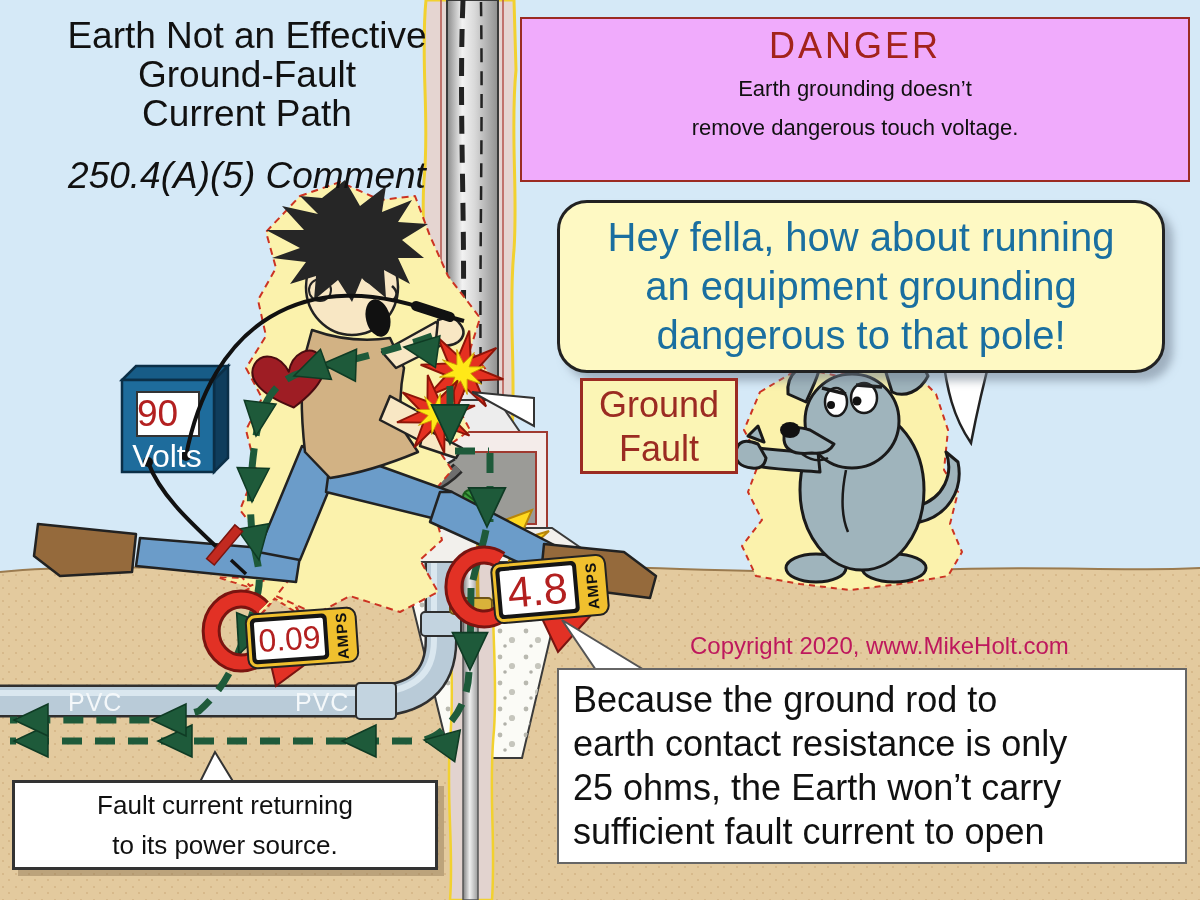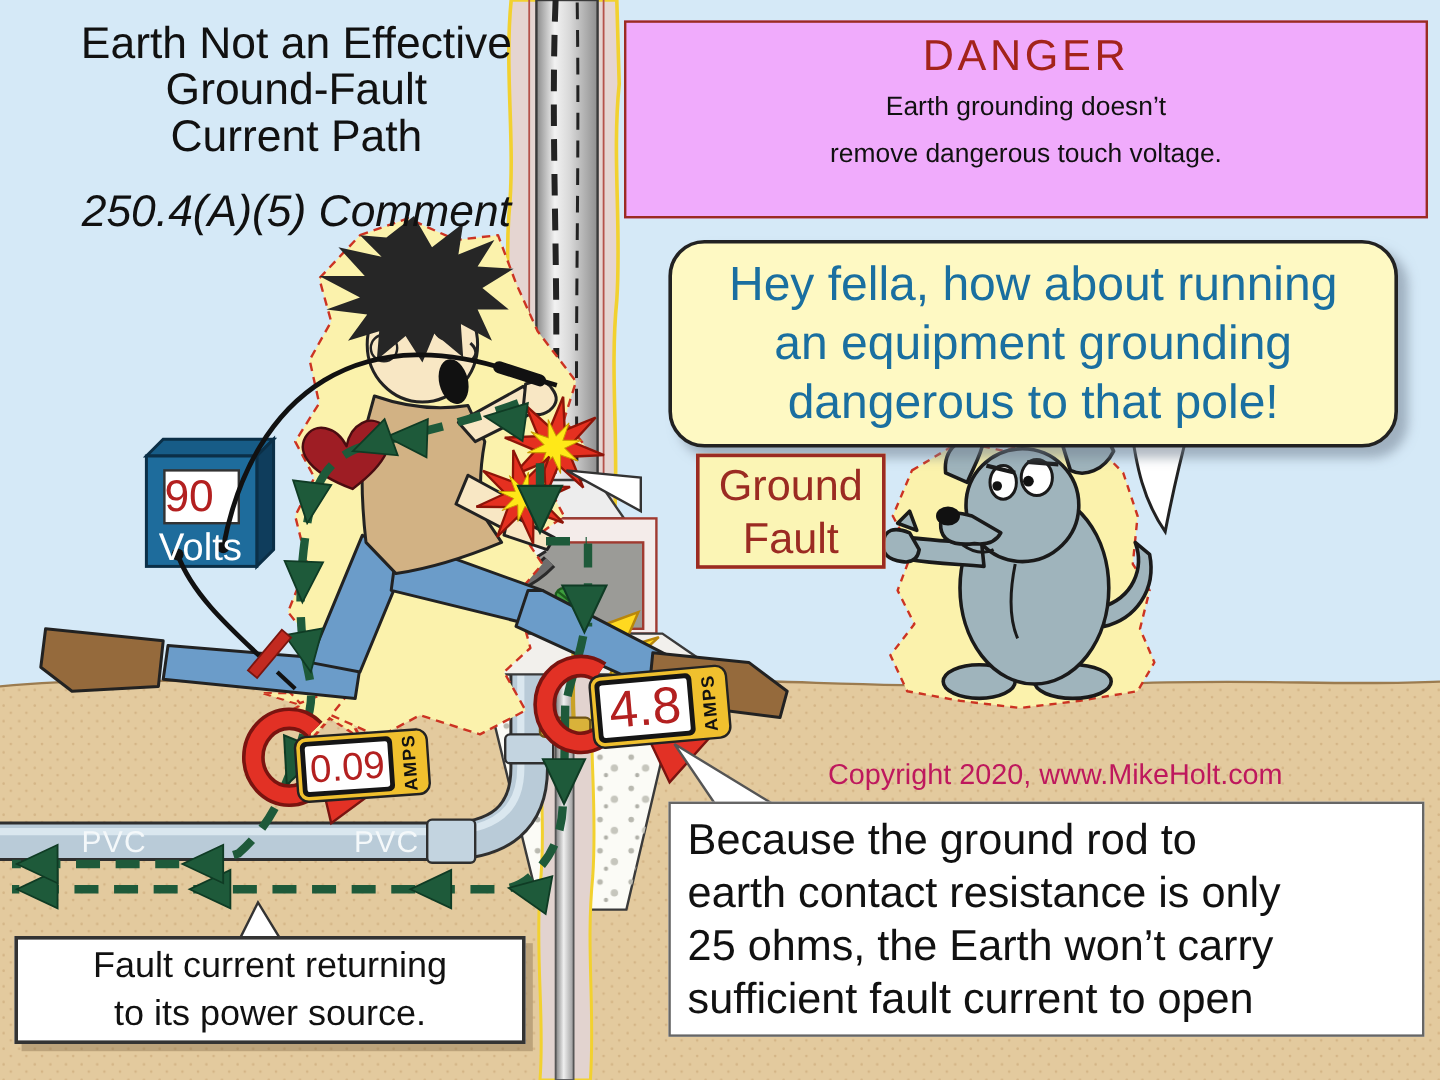--- a/index.html
+++ b/index.html
@@ -44,21 +44,21 @@
   #meter-earth .disp{font-size:32px;}
   #meter-rod{left:492px;top:558px;width:112px;height:58px;transform:rotate(-5deg);}
   #meter-rod .disp{font-size:43px;}
   
   .pvc{top:688px;width:80px;text-align:left;color:#F4F8FA;font-size:25px;letter-spacing:1px;}
   #pvc-left{left:68px;} #pvc-right{left:295px;}
   
   #copyright{left:690px;top:632px;width:360px;text-align:center;color:#be185d;font-size:24px;}
   
   #cap-left{left:12px;top:780px;width:420px;background:#FFF;border:3px solid #333;
-            text-align:center;color:#111;font-size:30px;line-height:40px;padding:2px 0;
+            text-align:center;color:#111;font-size:26px;line-height:40px;padding:2px 0;
             box-shadow:6px 6px 0 rgba(130,105,70,.4);}
   #cap-right{left:557px;top:668px;width:598px;background:#FFF;border:2px solid #666;
              color:#111;font-size:36px;line-height:44px;padding:8px 14px;}
 </style>
 </head>
 <body>
 
 <div id="stage">
 
   <svg id="scene" viewBox="0 0 1200 900" xmlns="http://www.w3.org/2000/svg">

